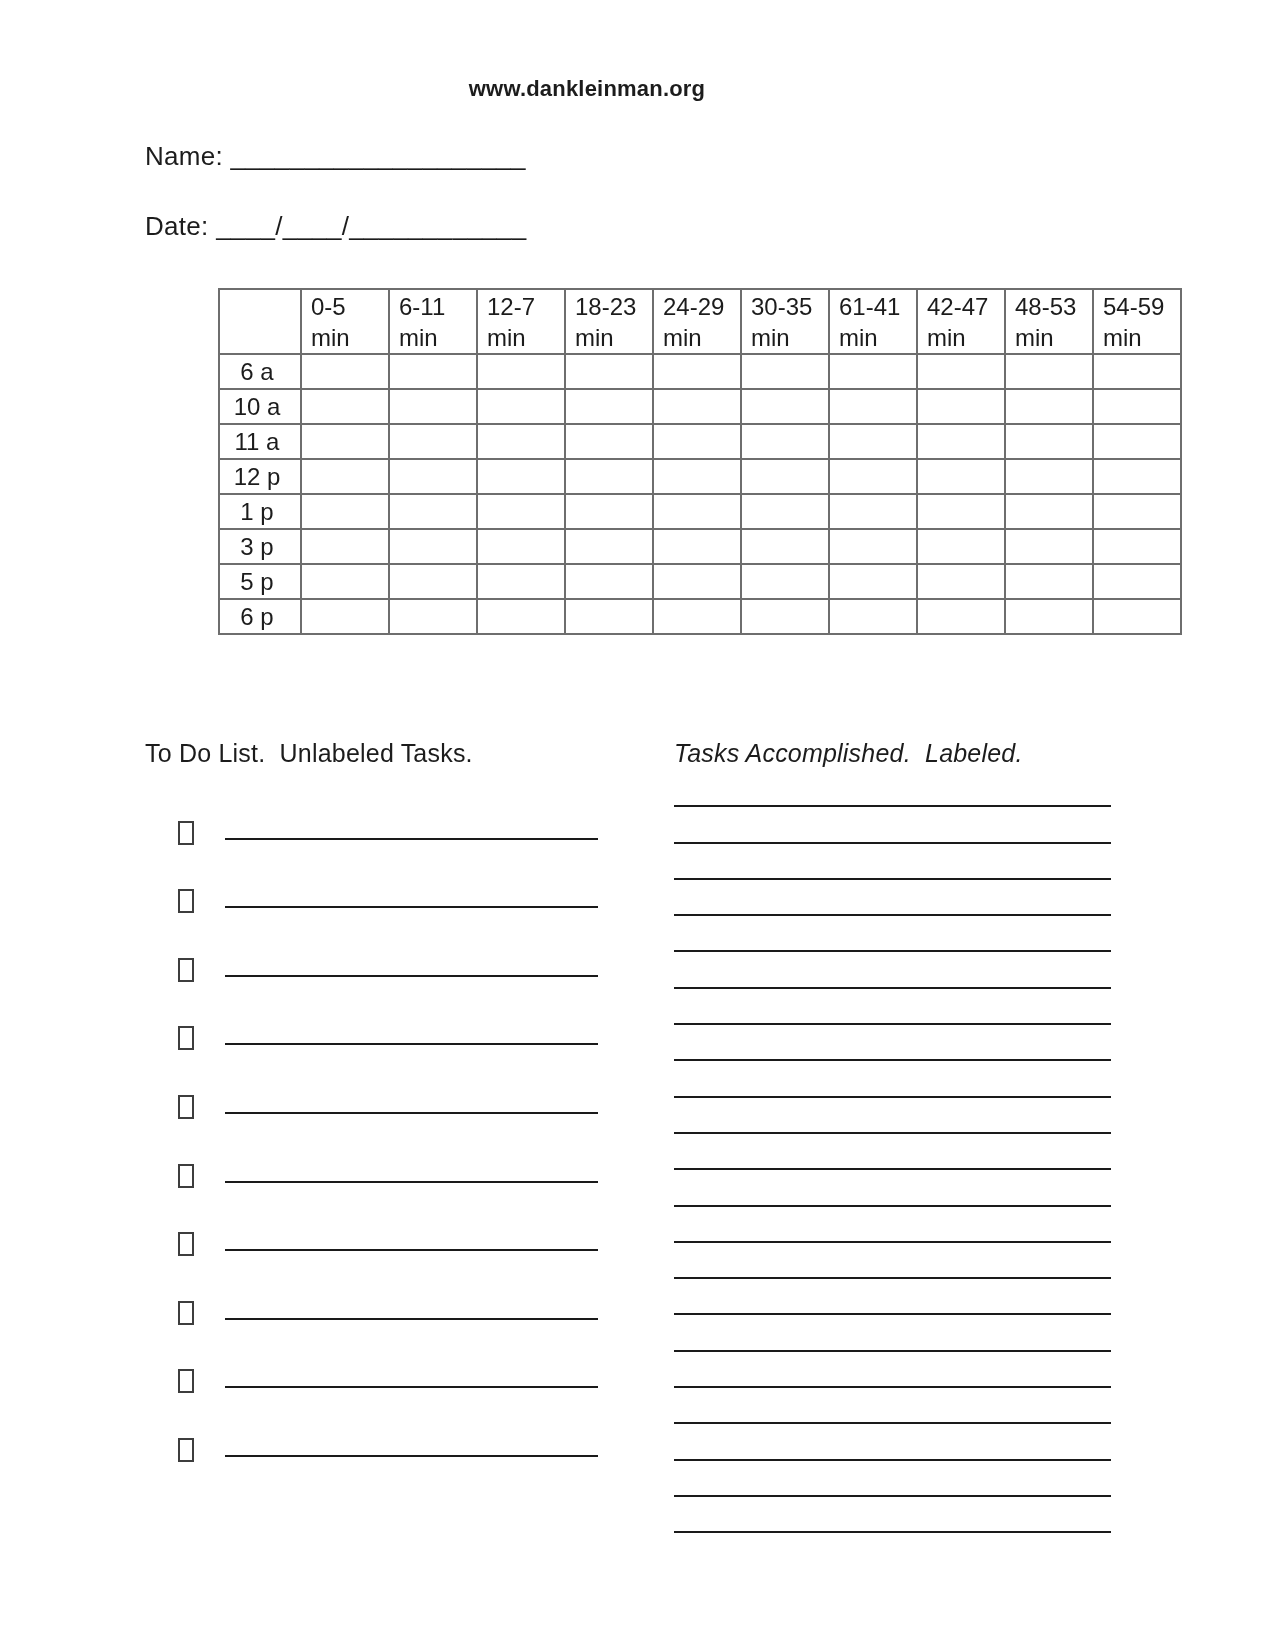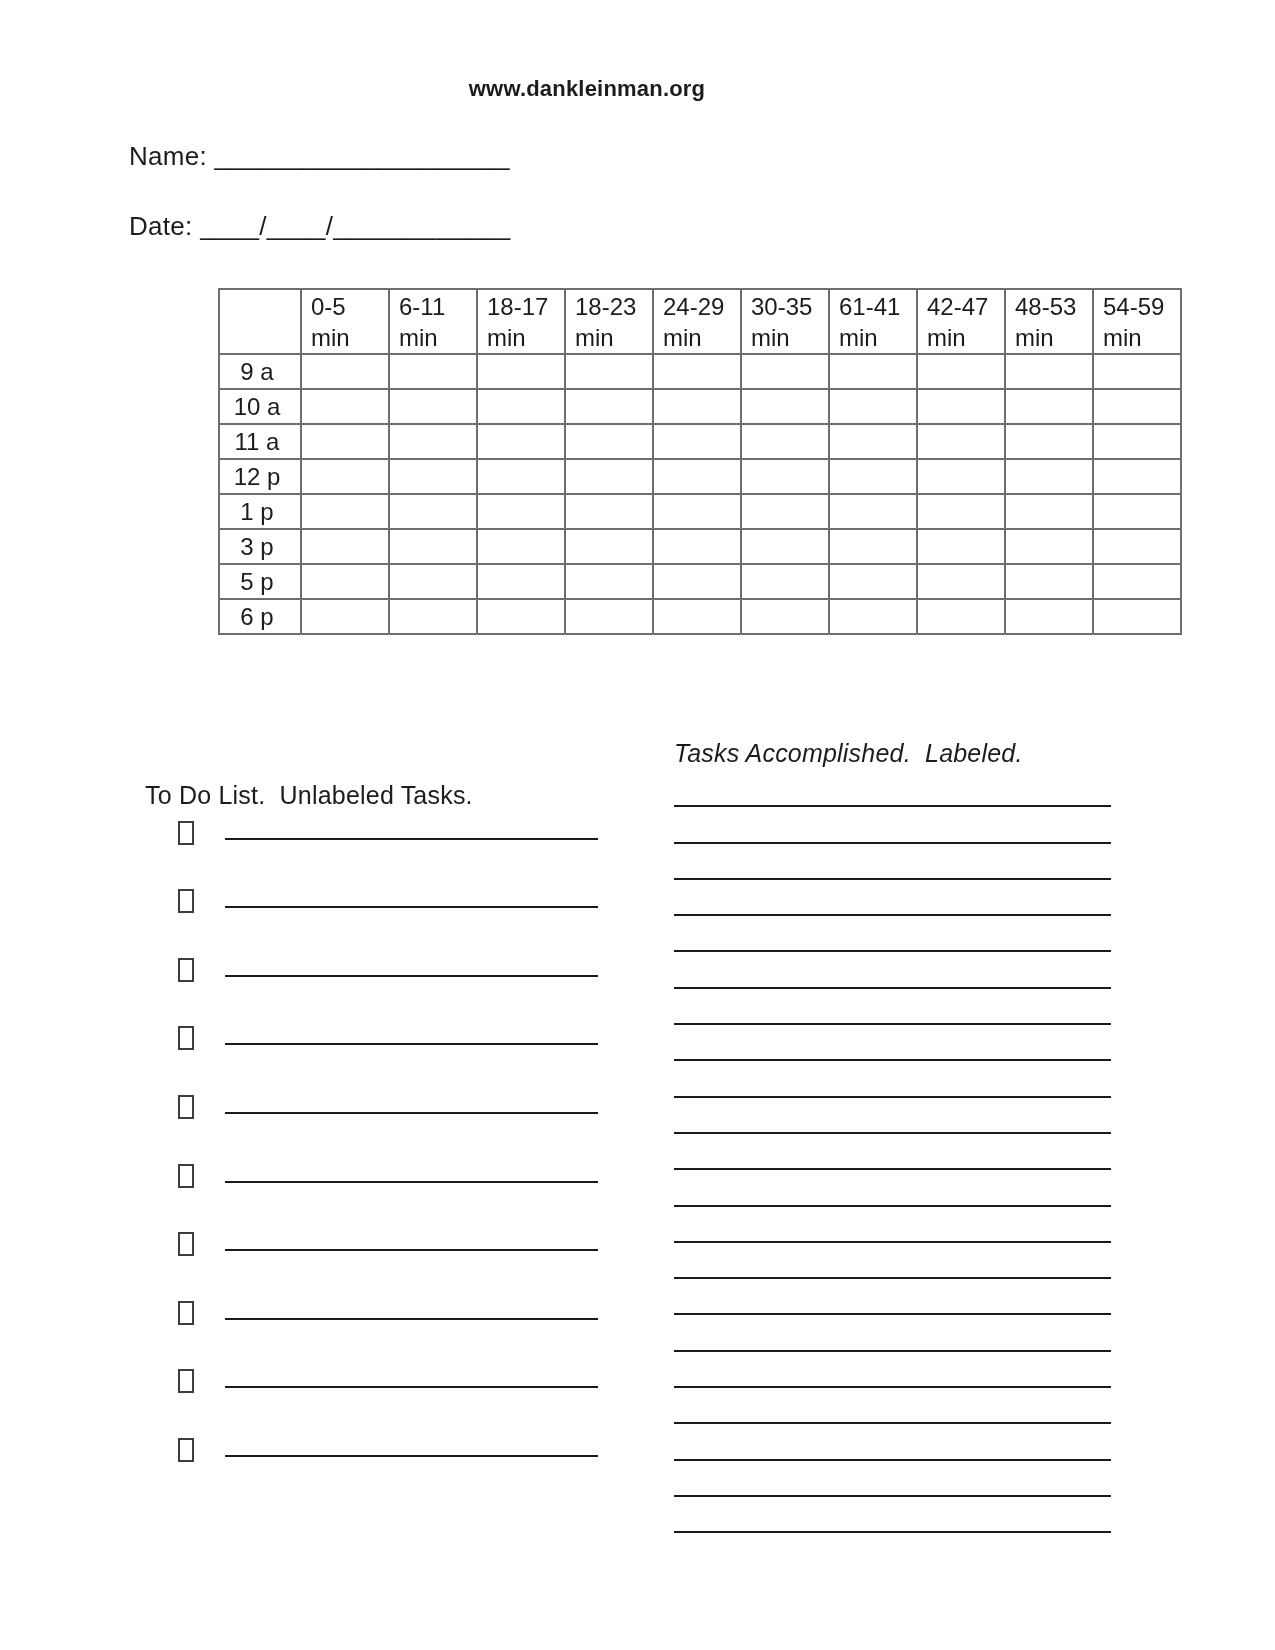--- a/index.html
+++ b/index.html
@@ -4,38 +4,38 @@
 <style>
   html,body{margin:0;padding:0;background:#ffffff;}
   .page{
     position:relative;width:1275px;height:1650px;background:#fff;overflow:hidden;
     font-family:"Liberation Sans",sans-serif;color:var(--text,#1c1c1c);
   }
   .site-url{
     position:absolute;top:76px;left:0;width:1174px;text-align:center;
     font-size:22px;font-weight:bold;letter-spacing:.2px;
   }
-  .fill-row{position:absolute;left:129px;font-size:26px;white-space:pre;letter-spacing:.3px;text-align:center;}
+  .fill-row{position:absolute;left:145px;font-size:26px;white-space:pre;letter-spacing:.3px;text-align:center;}
   .name-row{top:141px;}
   .date-row{top:211px;}
 
   table.sched{
     position:absolute;left:170px;top:288px;border-collapse:collapse;table-layout:fixed;margin-left:48px;
   }
   table.sched td{border:2px solid var(--tborder,#6e6e6e);background:#fff;}
   td.corner{width:78px;}
   td.hcell{
     width:77px;height:62px;vertical-align:top;text-align:left;
     font-size:24px;line-height:31px;padding:1px 0 0 9px;
   }
   td.rlabel{height:31px;text-align:center;font-size:24px;padding:0 6px 0 0;}
   td.cell{height:31px;}
 
   .sec-heading{position:absolute;top:739px;font-size:25px;white-space:pre;letter-spacing:.2px;}
-  .todo-heading{left:145px;margin-top:42px;}
+  .todo-heading{left:145px;}
   .acc-heading{left:674px;font-style:italic;}
 
   .todo-list{position:absolute;left:145px;top:771px;width:455px;}
   .todo-item{position:relative;height:68.6px;}
   .todo-item .box{
     position:absolute;left:33px;bottom:-5px;width:12px;height:20px;
     border:2px solid #3d3d3d;background:#fff;
   }
   .todo-item .tline{
     position:absolute;left:80px;right:2px;bottom:0;height:0;
@@ -62,21 +62,21 @@
           <td class="corner"></td>
           <td class="hcell">
             <div>0-5</div>
             <div>min</div>
           </td>
           <td class="hcell">
             <div>6-11</div>
             <div>min</div>
           </td>
           <td class="hcell">
-            <div>18-17</div>
+            <div>12-7</div>
             <div>min</div>
           </td>
           <td class="hcell">
             <div>18-23</div>
             <div>min</div>
           </td>
           <td class="hcell">
             <div>24-29</div>
             <div>min</div>
           </td>
@@ -95,21 +95,21 @@
           <td class="hcell">
             <div>48-53</div>
             <div>min</div>
           </td>
           <td class="hcell">
             <div>54-59</div>
             <div>min</div>
           </td>
         </tr>
         <tr>
-          <td class="rlabel">9 a</td>
+          <td class="rlabel">6 a</td>
           <td class="cell"></td>
           <td class="cell"></td>
           <td class="cell"></td>
           <td class="cell"></td>
           <td class="cell"></td>
           <td class="cell"></td>
           <td class="cell"></td>
           <td class="cell"></td>
           <td class="cell"></td>
           <td class="cell"></td>

